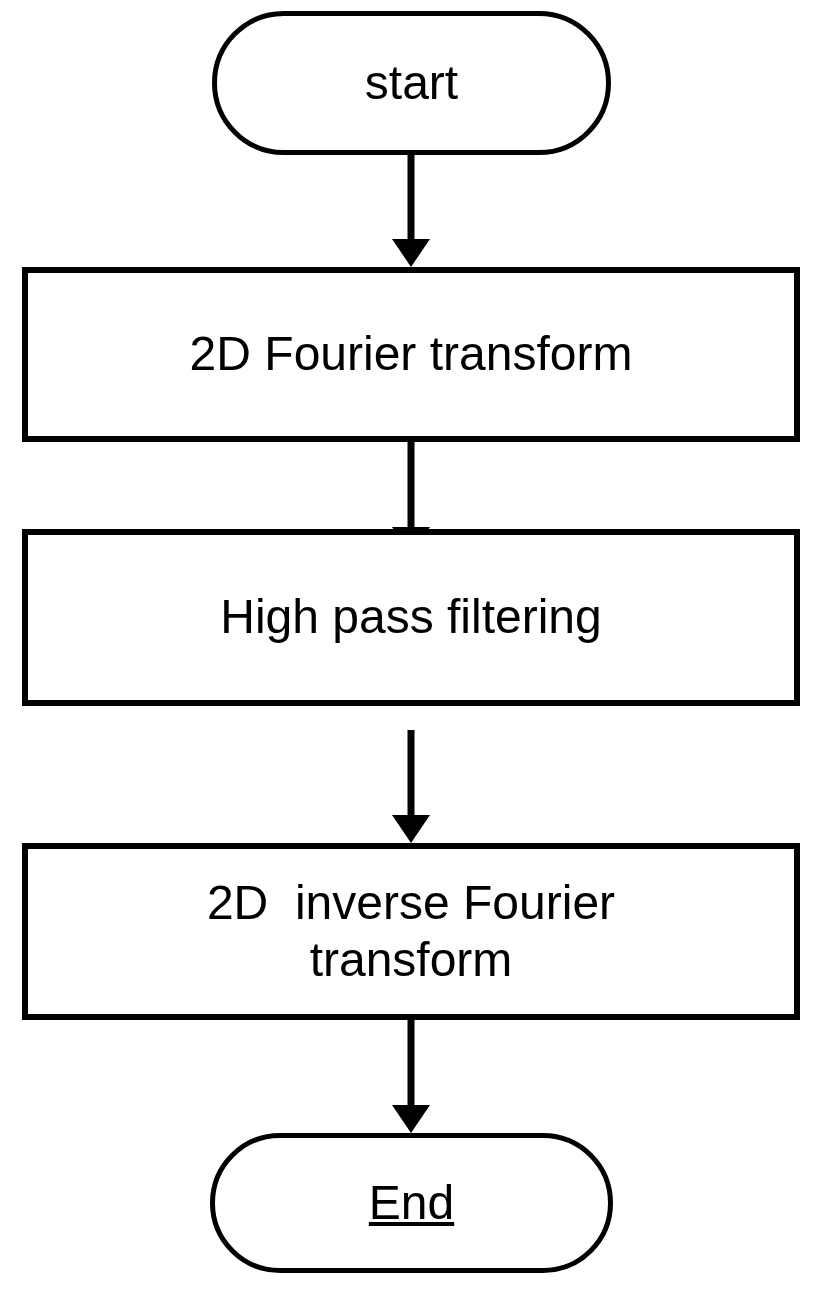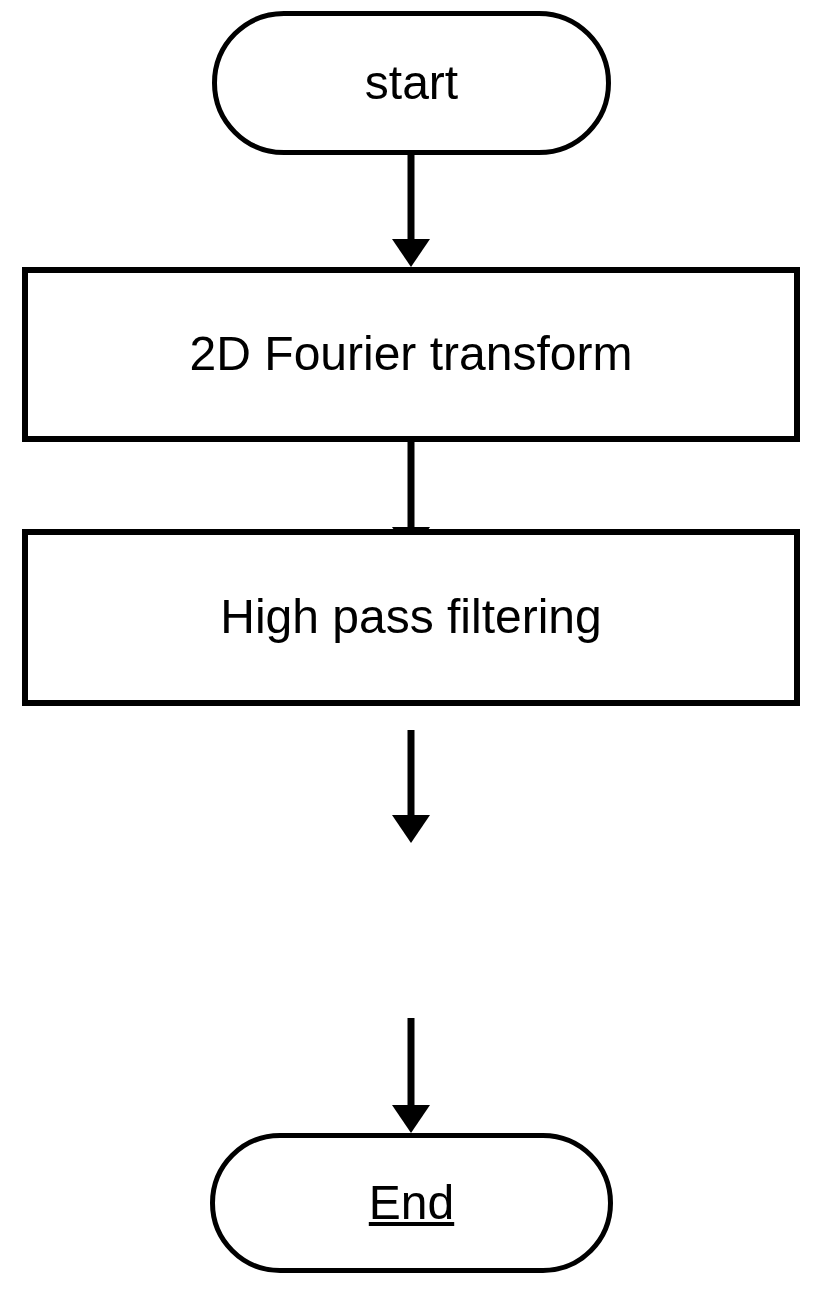--- a/index.html
+++ b/index.html
@@ -80,18 +80,22 @@
   </div>
 
   <div class="node process" id="node-fourier">
     <div class="node-label">2D Fourier transform</div>
   </div>
 
   <div class="node process" id="node-highpass">
     <div class="node-label">High pass filtering</div>
   </div>
 
+  <div class="node process" id="node-inverse">
+    <div class="node-label">2D  inverse Fourier
+transform</div>
+  </div>
 
   <div class="node terminator" id="node-end">
     <div class="node-label">End</div>
   </div>
 
 </div>
 
 </body></html>

